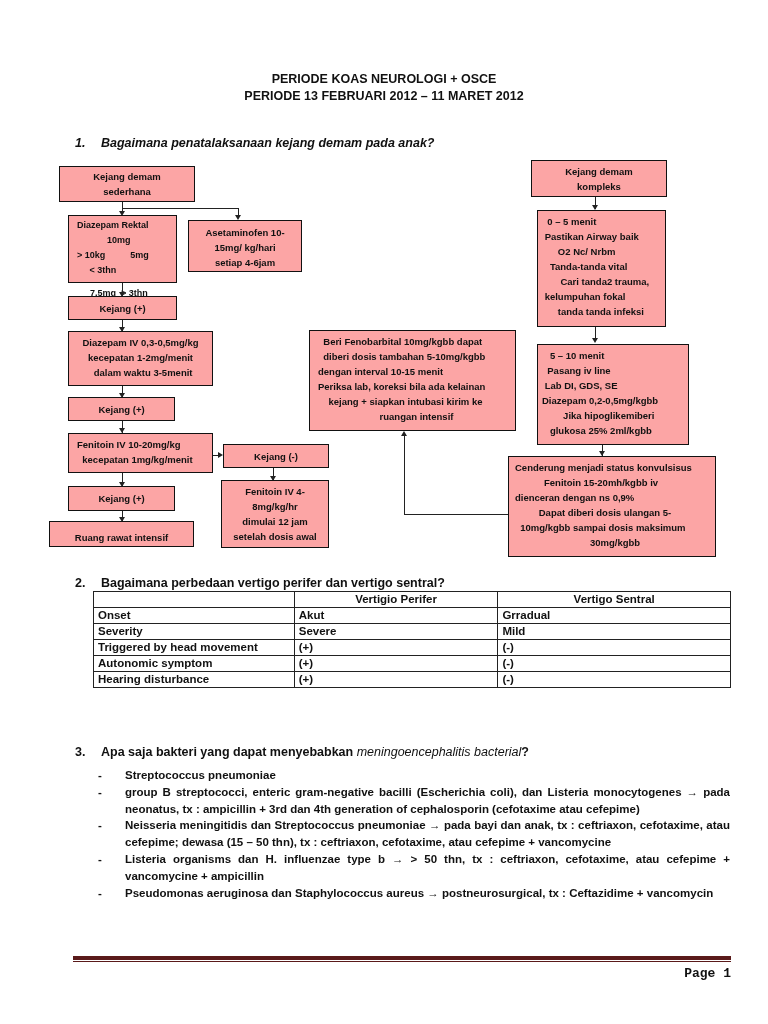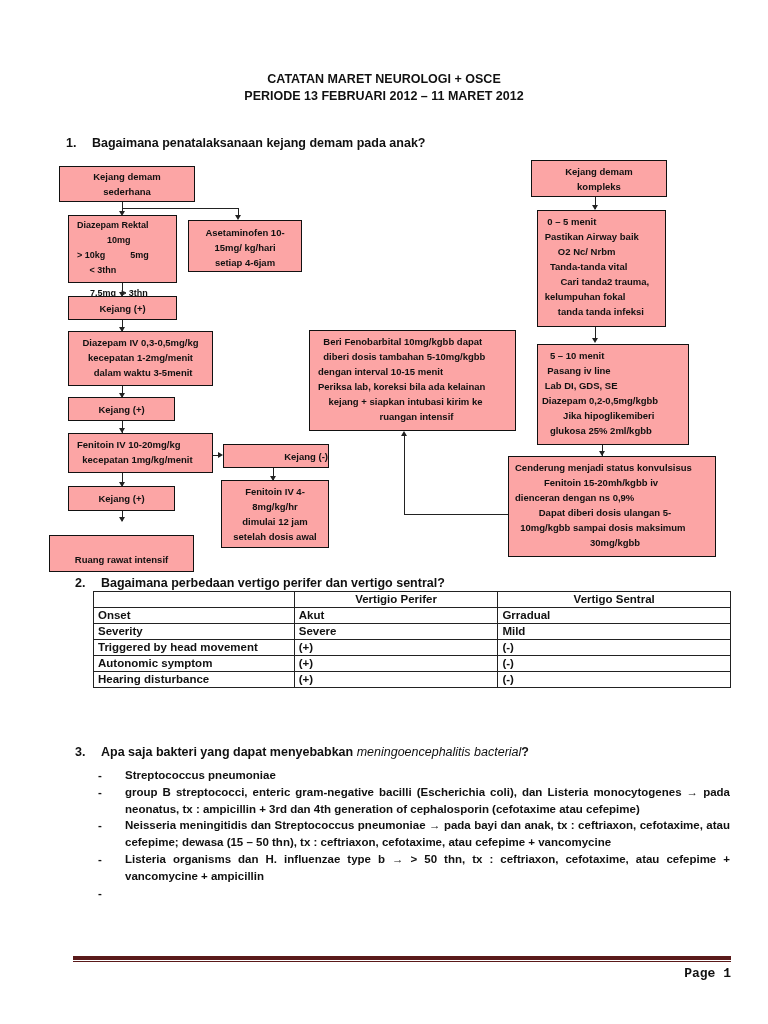--- a/index.html
+++ b/index.html
@@ -33,24 +33,24 @@
   .bullets .dash { position: absolute; left: 0; top: 0; }
   .footer-rule1 { position: absolute; left: 73px; top: 956px; width: 658px; height: 4px; background: #5a1a1a; }
   .footer-rule2 { position: absolute; left: 73px; top: 961px; width: 658px; height: 1px; background: #5a1a1a; }
   .page-num { position: absolute; right: 37px; top: 966px; font-family: Liberation Mono, monospace;
          font-weight: bold; font-size: 13px; }
   i { font-weight: normal; }
 </style>
 </head>
 <body>
 
-<div class="title" style="top:72px;">CATATAN MARET NEUROLOGI + OSCE</div>
+<div class="title" style="top:72px;">PERIODE KOAS NEUROLOGI + OSCE</div>
 <div class="title" style="top:89px;">PERIODE 13 FEBRUARI 2012 – 11 MARET 2012</div>
 
-<div class="q" style="left:66px; top:136px;">
+<div class="q" style="left:75px; top:136px;font-style:italic;">
   <span class="num">1.</span><span>Bagaimana penatalaksanaan kejang demam pada anak?</span>
 </div>
 
 <div class="box c" style="left:59px; top:166px; width:136px; height:36px; padding-top:2px;">
   <span class="ln">Kejang demam</span>
   <span class="ln">sederhana</span>
 </div>
 <div class="line" style="left:122px; top:202px; width:1px; height:12px;"></div>
 <div class="arrow-down" style="left:119px; top:211px;"></div>
 <div class="line" style="left:122px; top:208px; width:116px; height:1px;"></div>
@@ -89,37 +89,37 @@
 
 <div class="line" style="left:122px; top:421px; width:1px; height:12px;"></div>
 <div class="arrow-down" style="left:119px; top:428px;"></div>
 <div class="box" style="left:68px; top:433px; width:145px; height:40px; padding:3px 8px 0 8px;">
   <span class="ln">Fenitoin IV 10-20mg/kg</span>
   <span class="ln">  kecepatan 1mg/kg/menit</span>
 </div>
 
 <div class="line" style="left:213px; top:455px; width:8px; height:1px;"></div>
 <div class="arrow-right" style="left:218px; top:452px;"></div>
-<div class="box c" style="left:223px; top:444px; width:106px; height:24px; padding-top:4px;text-align:right;">Kejang (-)</div>
+<div class="box c" style="left:223px; top:444px; width:106px; height:24px; padding-top:4px;">Kejang (-)</div>
 <div class="line" style="left:273px; top:468px; width:1px; height:12px;"></div>
 <div class="arrow-down" style="left:270px; top:476px;"></div>
 <div class="box c" style="left:221px; top:480px; width:108px; height:68px; padding-top:3px;">
   <span class="ln">Fenitoin IV 4-</span>
   <span class="ln">8mg/kg/hr</span>
   <span class="ln">dimulai 12 jam</span>
   <span class="ln">setelah dosis awal</span>
 </div>
 
 <div class="line" style="left:122px; top:473px; width:1px; height:13px;"></div>
 <div class="arrow-down" style="left:119px; top:482px;"></div>
 <div class="box c" style="left:68px; top:486px; width:107px; height:25px; padding-top:4px;">Kejang (+)</div>
 
 <div class="line" style="left:122px; top:511px; width:1px; height:10px;"></div>
 <div class="arrow-down" style="left:119px; top:517px;"></div>
-<div class="box c" style="left:49px; top:535px; width:145px; height:37px; padding-top:16px;">Ruang rawat intensif</div>
+<div class="box c" style="left:49px; top:521px; width:145px; height:26px; padding-top:8px;">Ruang rawat intensif</div>
 
 <div class="box c" style="left:531px; top:160px; width:136px; height:37px; padding-top:3px;">
   <span class="ln">Kejang demam</span>
   <span class="ln">kompleks</span>
 </div>
 <div class="line" style="left:595px; top:197px; width:1px; height:12px;"></div>
 <div class="arrow-down" style="left:592px; top:205px;"></div>
 <div class="box" style="left:537px; top:210px; width:129px; height:117px; padding:3px 15px 0 4px;">
   <span class="ln">  0 – 5 menit</span>
   <span class="ln"> Pastikan Airway baik</span>
@@ -209,18 +209,18 @@
 
 <div class="q" style="left:75px; top:745px;">
   <span class="num">3.</span><span>Apa saja bakteri yang dapat menyebabkan </span><i>meningoencephalitis bacterial</i><span>?</span>
 </div>
 
 <div class="bullets">
   <div class="item"><span class="dash">-</span><span>Streptococcus pneumoniae</span></div>
   <div class="item"><span class="dash">-</span><span>group B streptococci, enteric gram-negative bacilli (Escherichia coli), dan Listeria monocytogenes → pada neonatus, tx : ampicillin + 3rd dan 4th generation of cephalosporin (cefotaxime atau cefepime)</span></div>
   <div class="item"><span class="dash">-</span><span>Neisseria meningitidis dan Streptococcus pneumoniae → pada bayi dan anak, tx : ceftriaxon, cefotaxime, atau cefepime;  dewasa (15 – 50 thn), tx : ceftriaxon, cefotaxime, atau cefepime + vancomycine</span></div>
   <div class="item"><span class="dash">-</span><span>Listeria organisms dan H. influenzae type b → &gt; 50 thn, tx : ceftriaxon, cefotaxime, atau cefepime + vancomycine + ampicillin</span></div>
-  <div class="item"><span class="dash">-</span></div>
+  <div class="item"><span class="dash">-</span><span>Pseudomonas aeruginosa dan Staphylococcus aureus → postneurosurgical, tx : Ceftazidime + vancomycin</span></div>
 </div>
 
 <div class="footer-rule1"></div>
 <div class="footer-rule2"></div>
 <div class="page-num">Page 1</div>
 
 </body></html>

